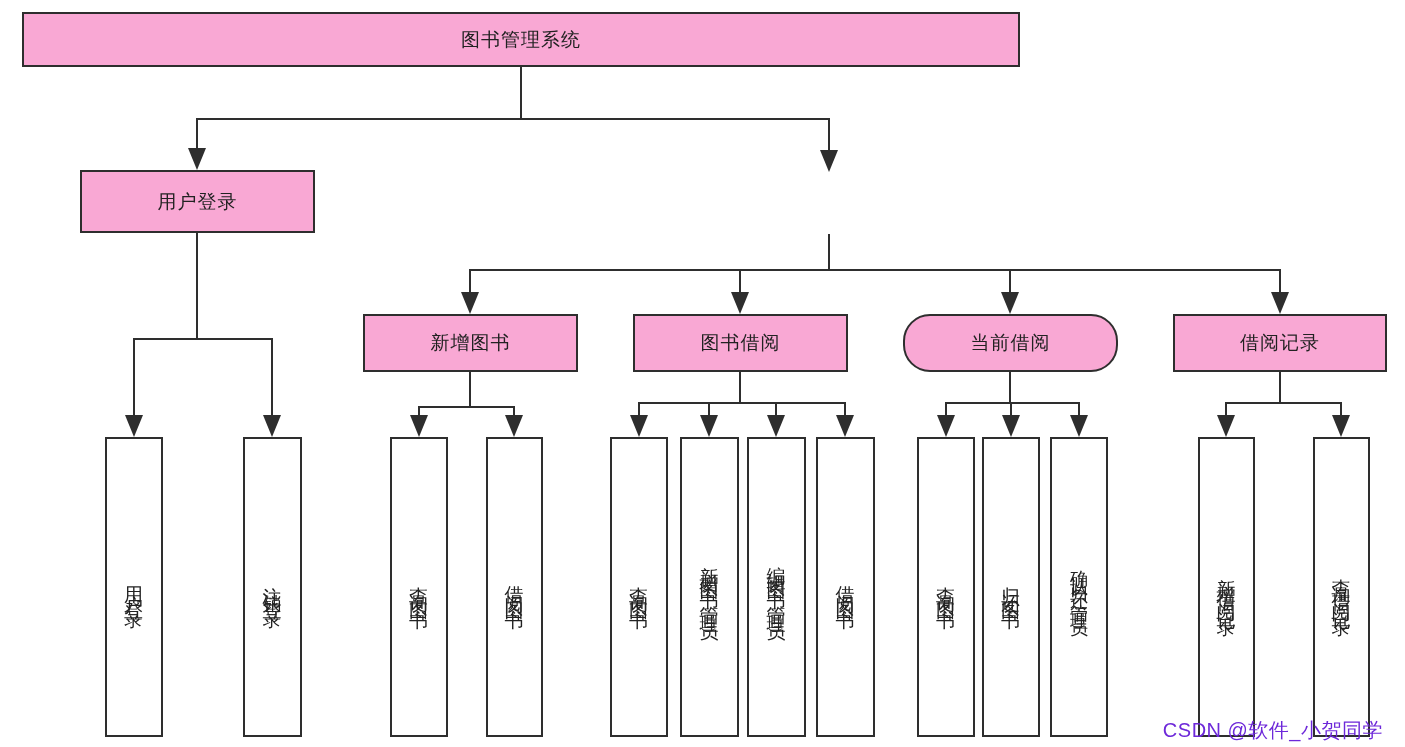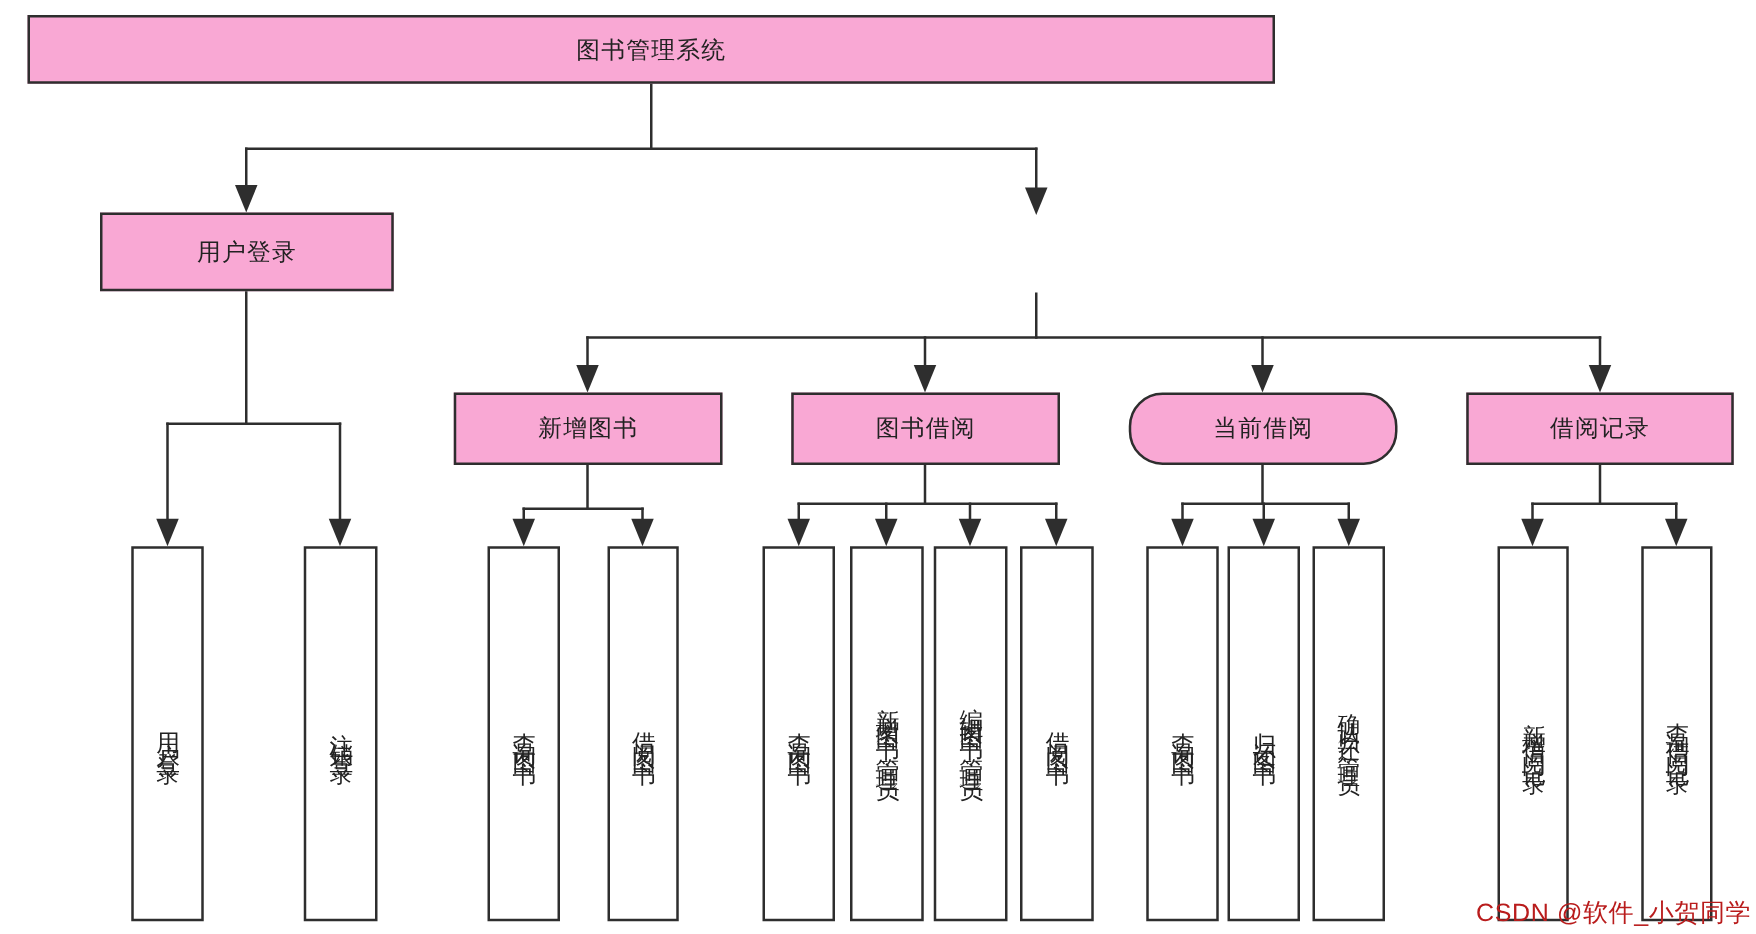--- a/index.html
+++ b/index.html
@@ -22,22 +22,22 @@
     font-size:19px;letter-spacing:8px;line-height:1;
   }
   .vline{position:absolute;width:2px;background:#2e2e2e;}
   .hline{position:absolute;height:2px;background:#2e2e2e;}
   .arrow{
     position:absolute;width:0;height:0;
     border-left:9px solid transparent;border-right:9px solid transparent;
     border-top:22px solid #2e2e2e;
   }
   .watermark{
-    position:absolute;right:4px;top:717px;z-index:5;
-    font-size:20px;color:#b91c1c;white-space:nowrap;letter-spacing:0.5px;
+    position:absolute;right:22px;top:717px;z-index:5;
+    font-size:20px;color:#6d28d9;white-space:nowrap;letter-spacing:0.5px;
   }
 </style>
 </head>
 <body>
 
 <div class="canvas">
 
   <div class="hbox" style="left:22px;top:12px;width:998px;height:55px;">图书管理系统</div>
 
   <div class="vline" style="left:520px;top:67px;height:53px;"></div>

